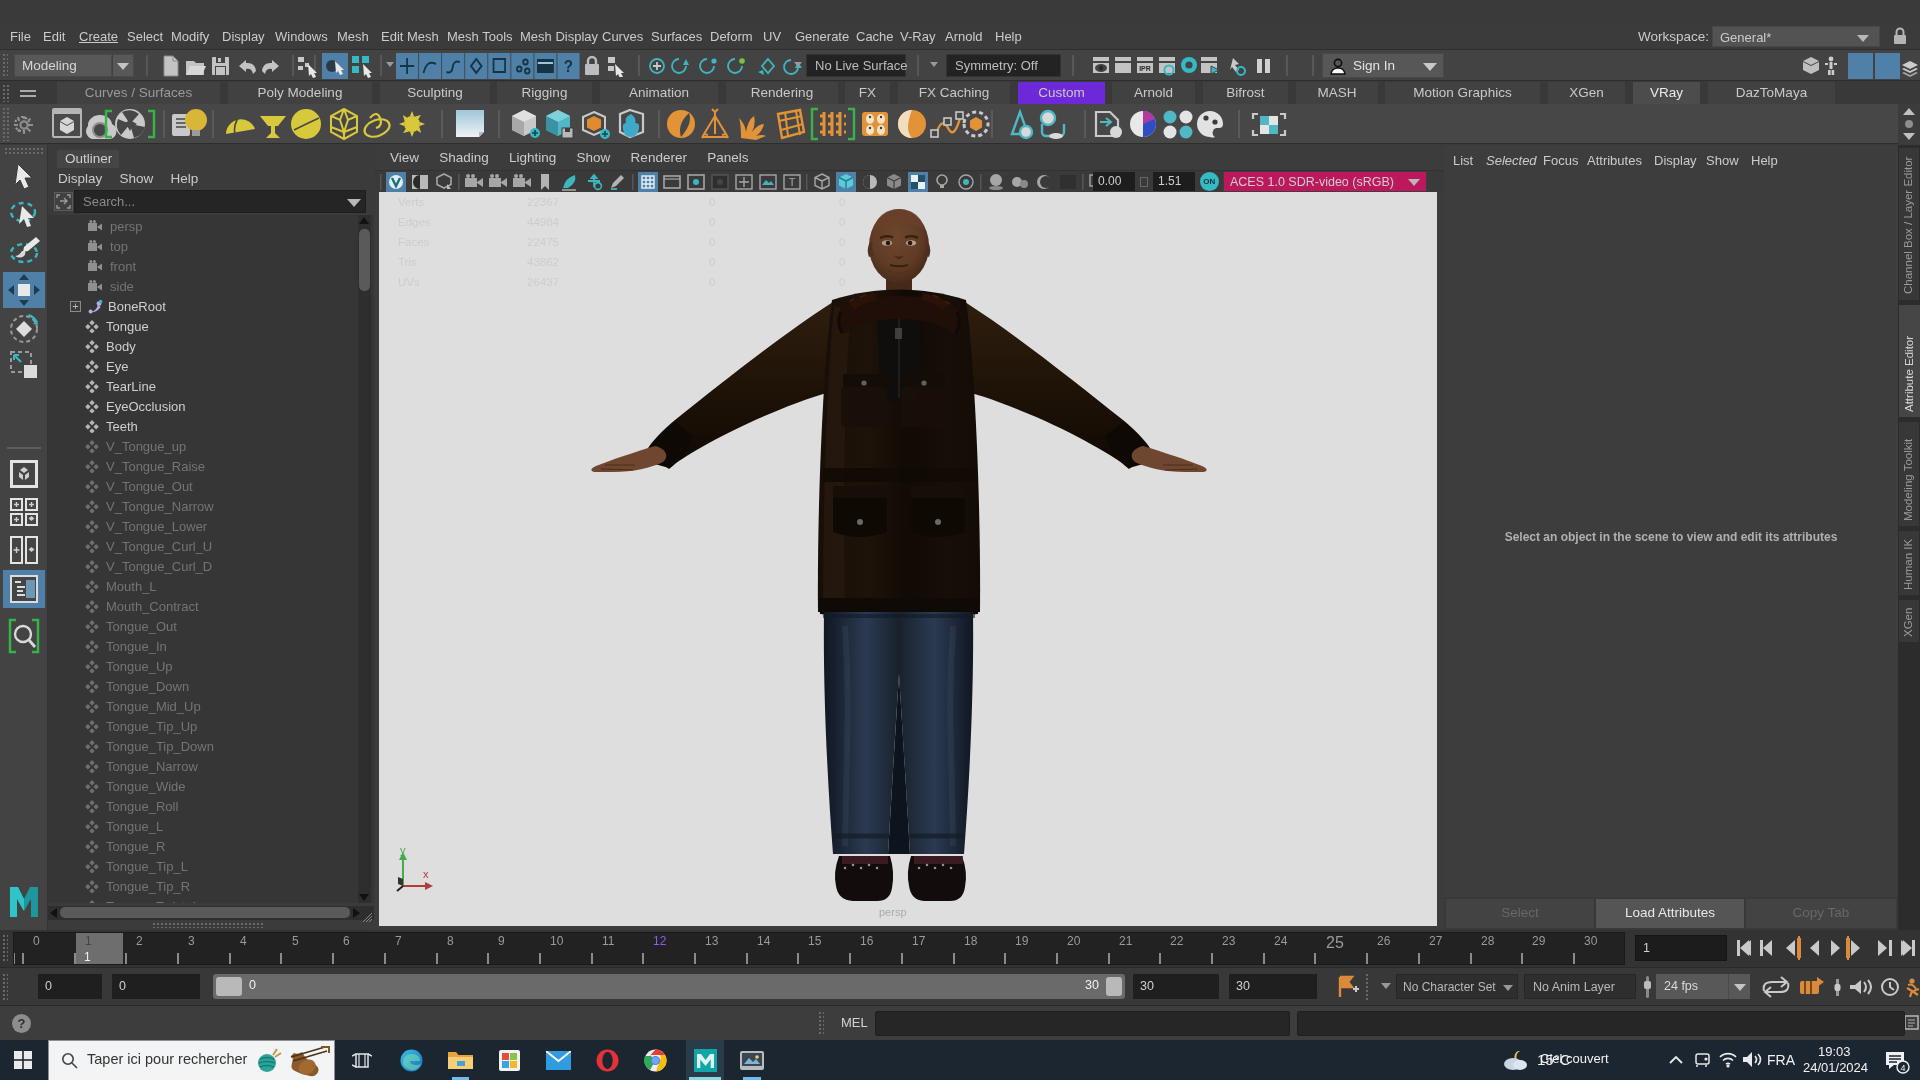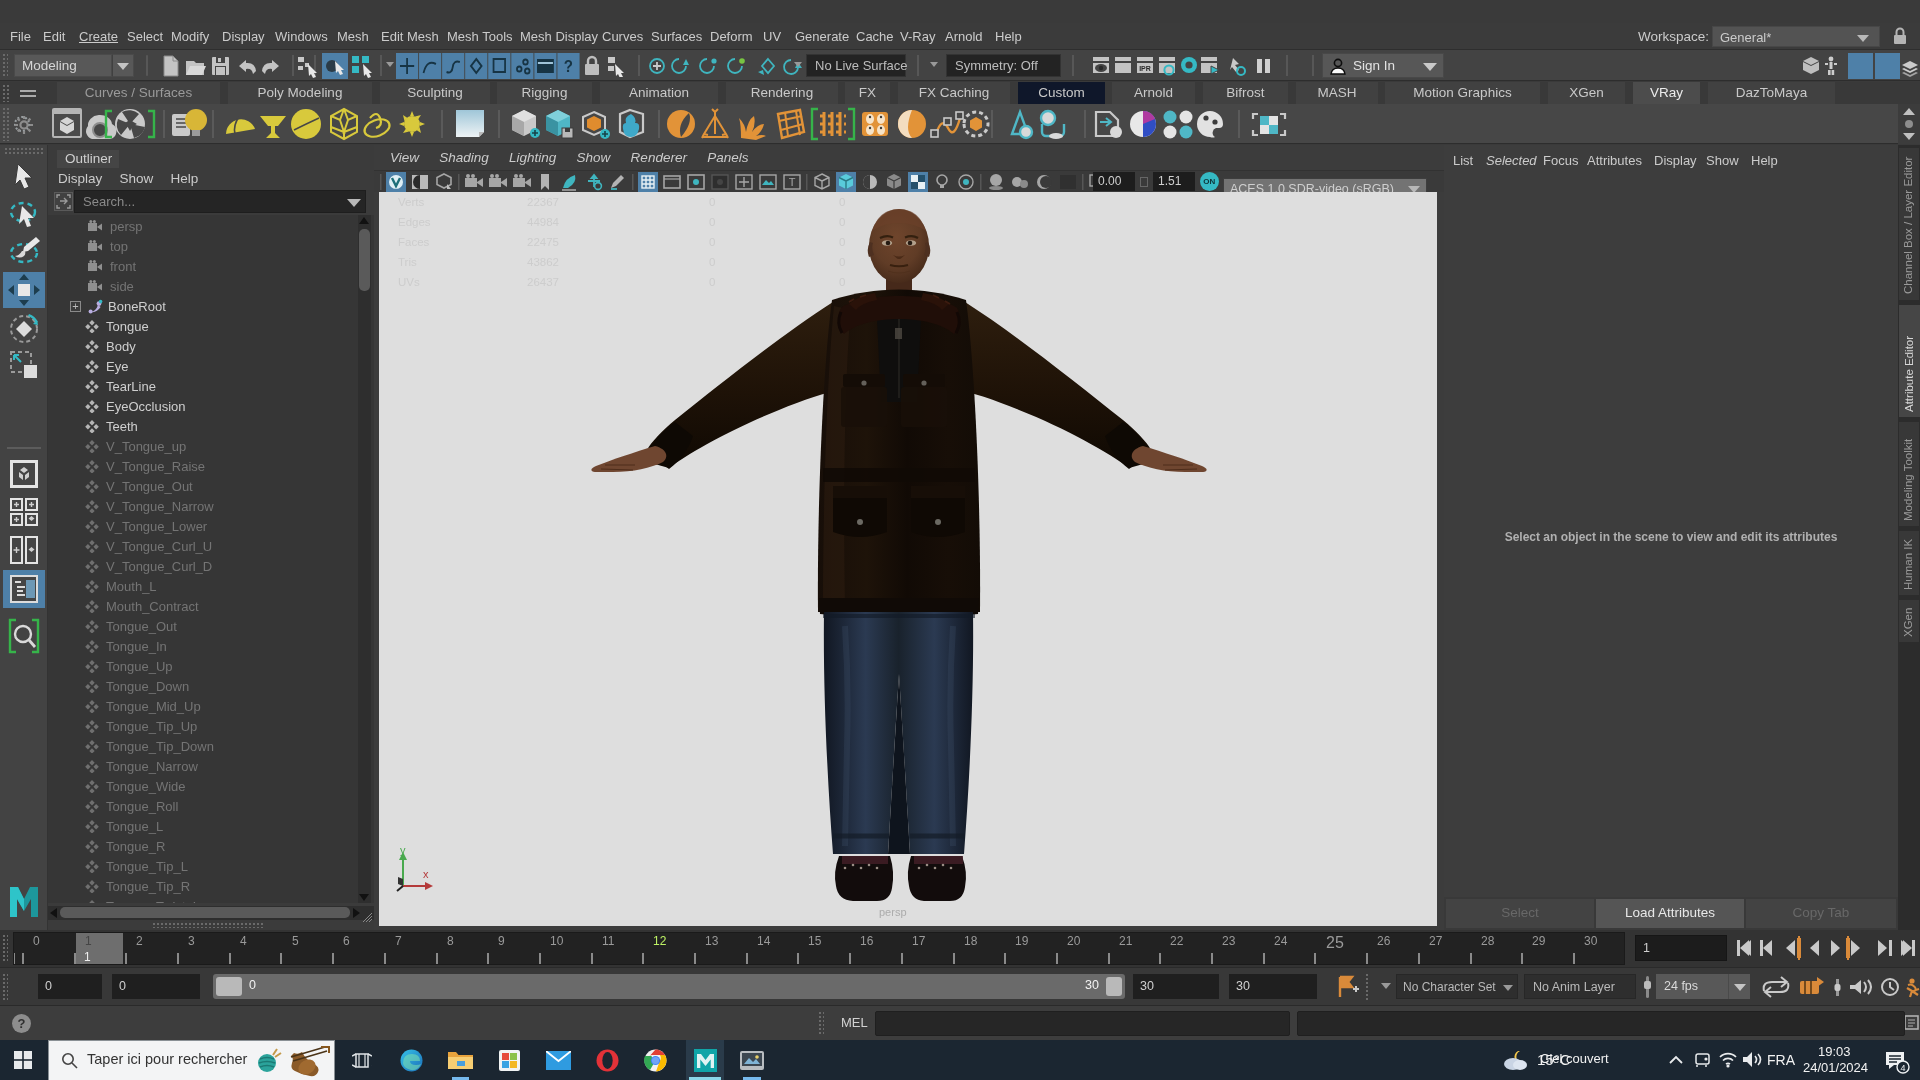--- a/index.html
+++ b/index.html
@@ -256,21 +256,21 @@
   <div class="abs" style="left:20px;top:8px;width:16px;height:2px;background:#aaa;box-shadow:0 5px 0 #aaa;"></div>
       <div class="abs vdots" style="left:2px;top:2px;width:7px;height:18px;"></div>
   <div class="abs" style="left:57px;top:0;width:163px;height:22px;background:#414141;color:#9a9a9a;font-size:13.5px;text-align:center;padding-top:3px;">Curves / Surfaces</div>
       <div class="abs" style="left:228px;top:0;width:144px;height:22px;background:#414141;color:#c9c9c9;font-size:13.5px;text-align:center;padding-top:3px;">Poly Modeling</div>
       <div class="abs" style="left:380px;top:0;width:110px;height:22px;background:#414141;color:#c9c9c9;font-size:13.5px;text-align:center;padding-top:3px;">Sculpting</div>
       <div class="abs" style="left:497px;top:0;width:95px;height:22px;background:#414141;color:#c9c9c9;font-size:13.5px;text-align:center;padding-top:3px;">Rigging</div>
       <div class="abs" style="left:600px;top:0;width:118px;height:22px;background:#414141;color:#c9c9c9;font-size:13.5px;text-align:center;padding-top:3px;">Animation</div>
       <div class="abs" style="left:726px;top:0;width:112px;height:22px;background:#414141;color:#c9c9c9;font-size:13.5px;text-align:center;padding-top:3px;">Rendering</div>
       <div class="abs" style="left:845px;top:0;width:45px;height:22px;background:#414141;color:#c9c9c9;font-size:13.5px;text-align:center;padding-top:3px;">FX</div>
       <div class="abs" style="left:898px;top:0;width:112px;height:22px;background:#414141;color:#c9c9c9;font-size:13.5px;text-align:center;padding-top:3px;">FX Caching</div>
-      <div class="abs" style="left:1018px;top:0;width:87px;height:22px;background:#0f172a;color:#c9c9c9;font-size:13.5px;text-align:center;padding-top:3px;">Custom</div>
+      <div class="abs" style="left:1018px;top:0;width:87px;height:22px;background:#6d28d9;color:#c9c9c9;font-size:13.5px;text-align:center;padding-top:3px;">Custom</div>
       <div class="abs" style="left:1112px;top:0;width:83px;height:22px;background:#414141;color:#c9c9c9;font-size:13.5px;text-align:center;padding-top:3px;">Arnold</div>
       <div class="abs" style="left:1203px;top:0;width:85px;height:22px;background:#414141;color:#c9c9c9;font-size:13.5px;text-align:center;padding-top:3px;">Bifrost</div>
       <div class="abs" style="left:1296px;top:0;width:82px;height:22px;background:#414141;color:#c9c9c9;font-size:13.5px;text-align:center;padding-top:3px;">MASH</div>
       <div class="abs" style="left:1385px;top:0;width:155px;height:22px;background:#414141;color:#c9c9c9;font-size:13.5px;text-align:center;padding-top:3px;">Motion Graphics</div>
       <div class="abs" style="left:1548px;top:0;width:77px;height:22px;background:#414141;color:#c9c9c9;font-size:13.5px;text-align:center;padding-top:3px;">XGen</div>
       <div class="abs" style="left:1633px;top:0;width:67px;height:22px;background:#4c4c4c;color:#ececec;font-size:13.5px;text-align:center;padding-top:3px;">VRay</div>
       <div class="abs" style="left:1708px;top:0;width:127px;height:22px;background:#414141;color:#c9c9c9;font-size:13.5px;text-align:center;padding-top:3px;">DazToMaya</div>
 </div>
 <div id="shelficons" class="abs" style="left:0;top:104px;width:1920px;height:40px;background:#474747;border-bottom:1px solid #2d2d2d;">
   <svg width="1920" height="40" viewBox="0 0 1920 40">
@@ -824,21 +824,21 @@
       <div class="abs" style="left:12px;top:1px;width:290px;height:11px;background:#5a5a5a;border-radius:5px;"></div>
       <div class="abs" style="right:14px;top:2px;width:0;height:0;border-top:5px solid transparent;border-bottom:5px solid transparent;border-left:7px solid #111;"></div>
       <div class="abs" style="right:2px;top:2px;width:9px;height:9px;"><svg width="9" height="9">
               <path d="M0 9 L9 0 M3 9 L9 3 M6 9 L9 6" stroke="#888" stroke-width="1"></path>
             </svg></div>
     </div>
     <div class="abs vdots" style="left:104px;top:777px;width:112px;height:6px;"></div>
   </div>
 
   <div id="viewport" class="abs" style="left:374px;top:0;width:1070px;height:785px;background:#3c3c3c;">
-    <div class="abs txt" style="left:16px;top:5px;font-size:13.5px;font-style:italic;">View   Shading   Lighting   Show   Renderer   Panels</div>
+    <div class="abs txt" style="left:16px;top:5px;font-size:13.5px;">View   Shading   Lighting   Show   Renderer   Panels</div>
 
     <div class="abs" style="left:0;top:25px;width:1070px;height:22px;background:#3a3a3a;border-top:1px solid #323232;">
       <div id="vptb" class="abs" style="left:4px;top:1px;height:20px;"><svg width="720" height="20" viewBox="0 0 720 20">
               <rect x="2" y="2" width="1.5" height="16" fill="#565656"></rect>
               <rect x="8" y="0" width="20" height="20" fill="#4e80a8"></rect>
               <circle cx="18" cy="10" r="7" fill="#dfeff5"></circle>
               <path d="M14 6 l4 8 l4 -8" stroke="#1d6f79" stroke-width="2.4" fill="none"></path>
               <rect x="34" y="3" width="16" height="14" fill="#b9b9b9"></rect>
               <path d="M42 3 a7 7 0 0 0 0 14 z" fill="#2a2a2a"></path>
               <path d="M66 2 l7 3.5 v7 l-7 3.5 l-7 -3.5 v-7 z" fill="none" stroke="#a6a6a6" stroke-width="1.6"></path>
@@ -925,21 +925,21 @@
       <div class="abs" style="left:719px;top:1px;width:42px;height:19px;background:#1d1d1d;">
             <span style="position:absolute;left:5px;top:2px;font-size:12px;color:#cfcfcf;">0.00</span>
           </div>
       <div class="abs" style="left:766px;top:6px;width:8px;height:10px;background:#3a3a3a;border:1px solid #666;"></div>
           <div class="abs" style="left:779px;top:1px;width:42px;height:19px;background:#1d1d1d;">
             <span style="position:absolute;left:5px;top:2px;font-size:12px;color:#cfcfcf;">1.51</span>
           </div>
       <div class="abs" style="left:826px;top:1px;width:19px;height:19px;border-radius:50%;background:#35b9c4;">
             <span style="position:absolute;left:3.2px;top:5px;font-size:8px;color:#0e3338;font-weight:bold;">ON</span>
           </div>
-      <div class="abs" style="left:849px;top:0px;width:204px;height:21px;background:#737373;border:1px solid #3e3e3e;margin-top:7px;">
+      <div class="abs" style="left:849px;top:0px;width:204px;height:21px;background:#be185d;border:1px solid #3e3e3e;">
         <span style="position:absolute;left:6px;top:3px;font-size:12.5px;color:#cfcfcf;">ACES 1.0 SDR-video (sRGB)</span>
         <div class="abs" style="right:6px;top:7px;width:0;height:0;border-left:6px solid transparent;border-right:6px solid transparent;border-top:7px solid #b8b8b8;"></div>
       </div>
     </div>
 
     <div class="abs" style="left:5px;top:47px;width:1058px;height:734px;background:#dedede;">
 
       <div class="abs" style="left:19px;top:0px;font-size:11.5px;color:rgba(130,130,130,0.18);line-height:20px;">
         Verts<br>Edges<br>Faces<br>Tris<br>UVs
       </div>
@@ -1123,21 +1123,21 @@
     <span style="position:absolute;left:122px;top:1px;font-size:12px;color:#9a9a9a;">2</span>
     <span style="position:absolute;left:174px;top:1px;font-size:12px;color:#9a9a9a;">3</span>
     <span style="position:absolute;left:226px;top:1px;font-size:12px;color:#9a9a9a;">4</span>
     <span style="position:absolute;left:278px;top:1px;font-size:12px;color:#9a9a9a;">5</span>
     <span style="position:absolute;left:329px;top:1px;font-size:12px;color:#9a9a9a;">6</span>
     <span style="position:absolute;left:381px;top:1px;font-size:12px;color:#9a9a9a;">7</span>
     <span style="position:absolute;left:433px;top:1px;font-size:12px;color:#9a9a9a;">8</span>
     <span style="position:absolute;left:484px;top:1px;font-size:12px;color:#9a9a9a;">9</span>
     <span style="position:absolute;left:536px;top:1px;font-size:12px;color:#9a9a9a;">10</span>
     <span style="position:absolute;left:588px;top:1px;font-size:12px;color:#9a9a9a;">11</span>
-    <span style="position:absolute;left:639px;top:1px;font-size:12px;color:#bef264;">12</span>
+    <span style="position:absolute;left:639px;top:1px;font-size:12px;color:#8b5cf6;">12</span>
     <span style="position:absolute;left:691px;top:1px;font-size:12px;color:#9a9a9a;">13</span>
     <span style="position:absolute;left:743px;top:1px;font-size:12px;color:#9a9a9a;">14</span>
     <span style="position:absolute;left:794px;top:1px;font-size:12px;color:#9a9a9a;">15</span>
     <span style="position:absolute;left:846px;top:1px;font-size:12px;color:#9a9a9a;">16</span>
     <span style="position:absolute;left:898px;top:1px;font-size:12px;color:#9a9a9a;">17</span>
     <span style="position:absolute;left:950px;top:1px;font-size:12px;color:#9a9a9a;">18</span>
     <span style="position:absolute;left:1001px;top:1px;font-size:12px;color:#9a9a9a;">19</span>
     <span style="position:absolute;left:1053px;top:1px;font-size:12px;color:#9a9a9a;">20</span>
     <span style="position:absolute;left:1105px;top:1px;font-size:12px;color:#9a9a9a;">21</span>
     <span style="position:absolute;left:1156px;top:1px;font-size:12px;color:#9a9a9a;">22</span>

